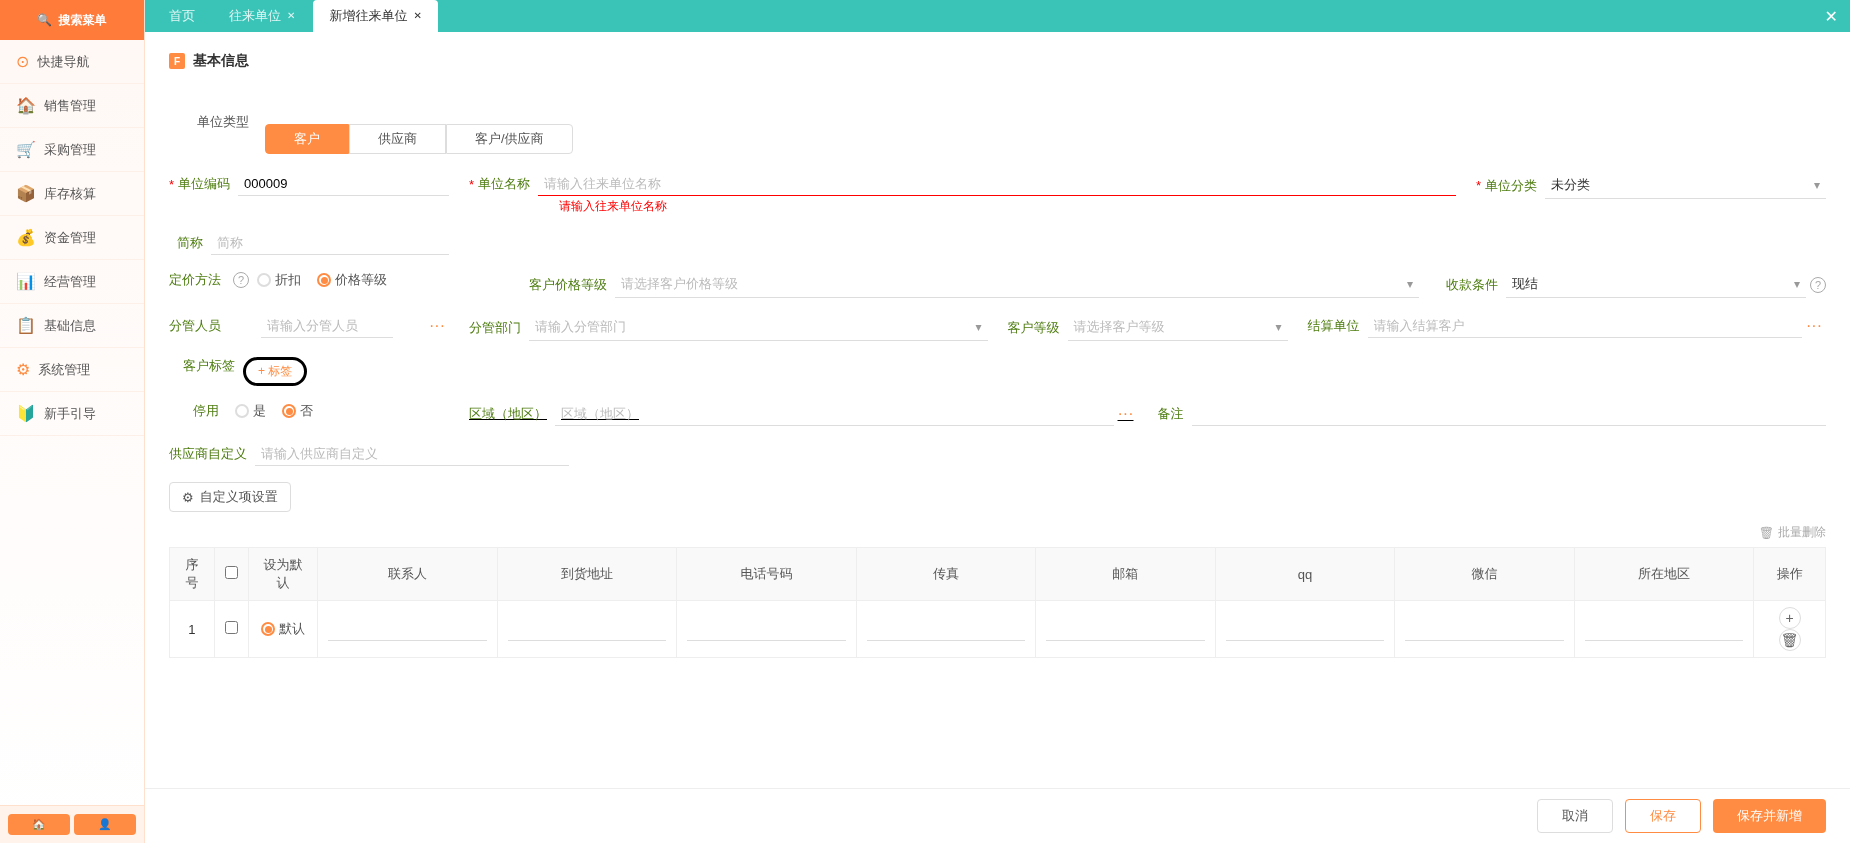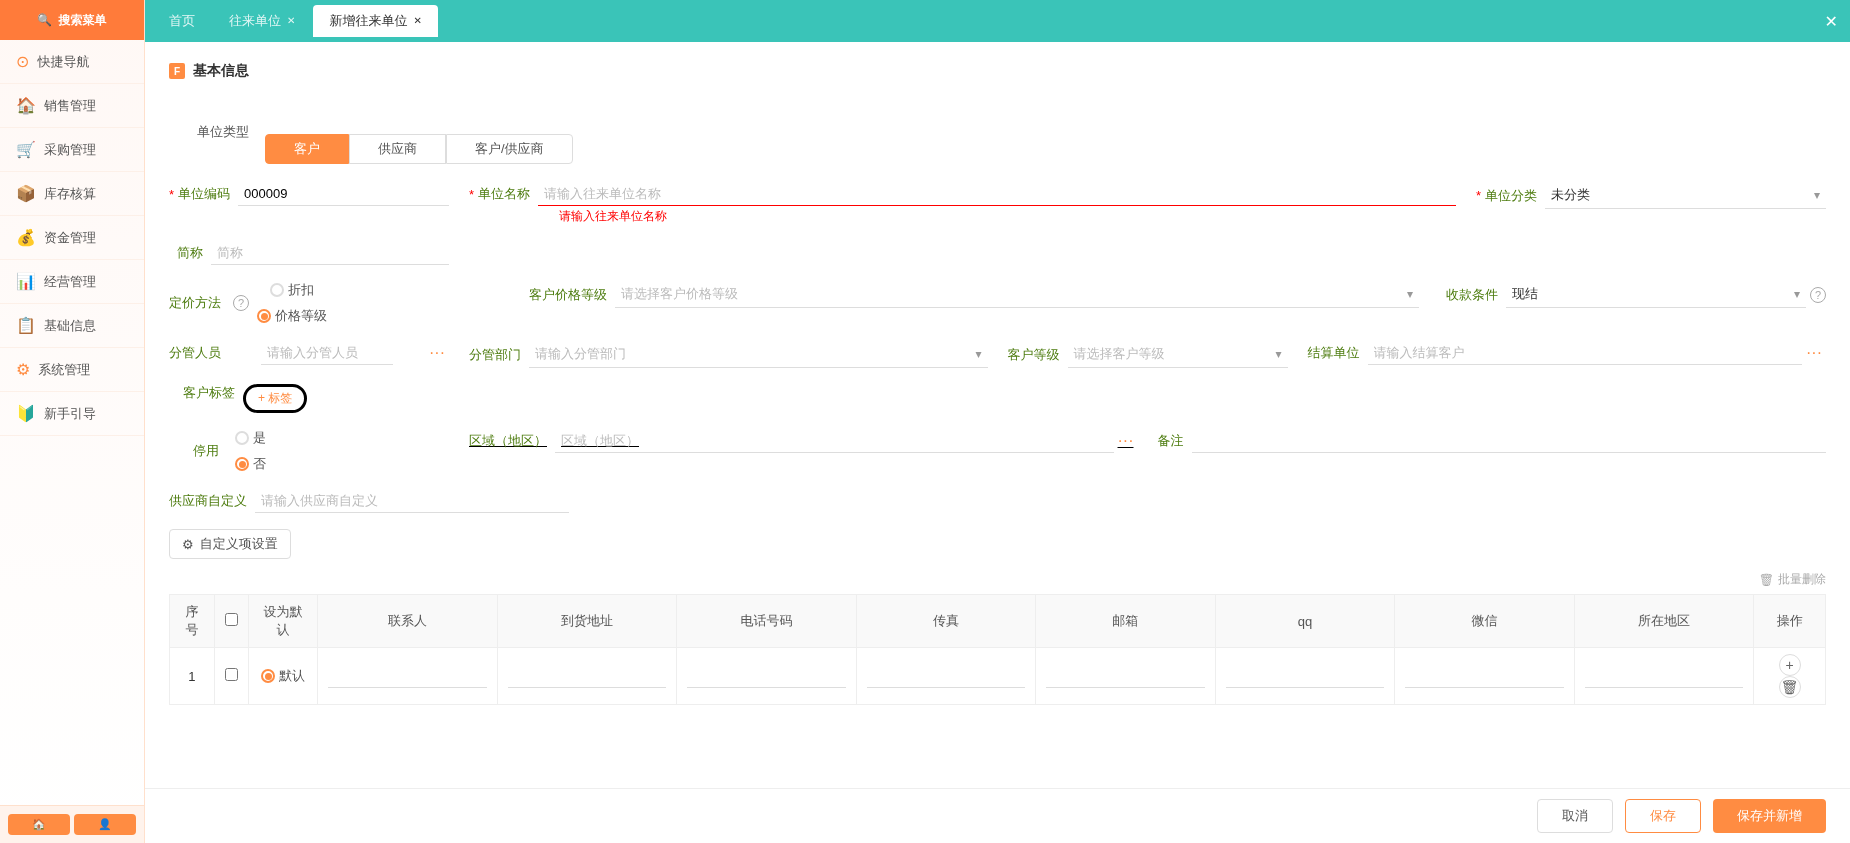--- a/index.html
+++ b/index.html
@@ -62,21 +62,21 @@
       flex-direction: column;
       background: #f0f0f0;
       overflow: hidden;
     }
 
     
     .tab-bar {
       display: flex;
       align-items: center;
       background: #3ac4b8;
-      height: 42px;
+      height: 32px;
       padding: 0 8px;
       gap: 2px;
     }
     .tab {
       display: flex;
       align-items: center;
       gap: 6px;
       padding: 0 16px;
       height: 32px;
       cursor: pointer;
@@ -225,22 +225,21 @@
       color: #ff8c42;
       cursor: pointer;
       font-size: 16px;
       padding: 0 4px;
     }
 
     
     .radio-group {
       display: flex;
       align-items: center;
-      gap: 8px;
-      flex-direction: column;
+      gap: 16px;
     }
     .radio-item {
       display: flex;
       align-items: center;
       gap: 4px;
       cursor: pointer;
       font-size: 13px;
       color: #555;
     }
     .radio-circle {

